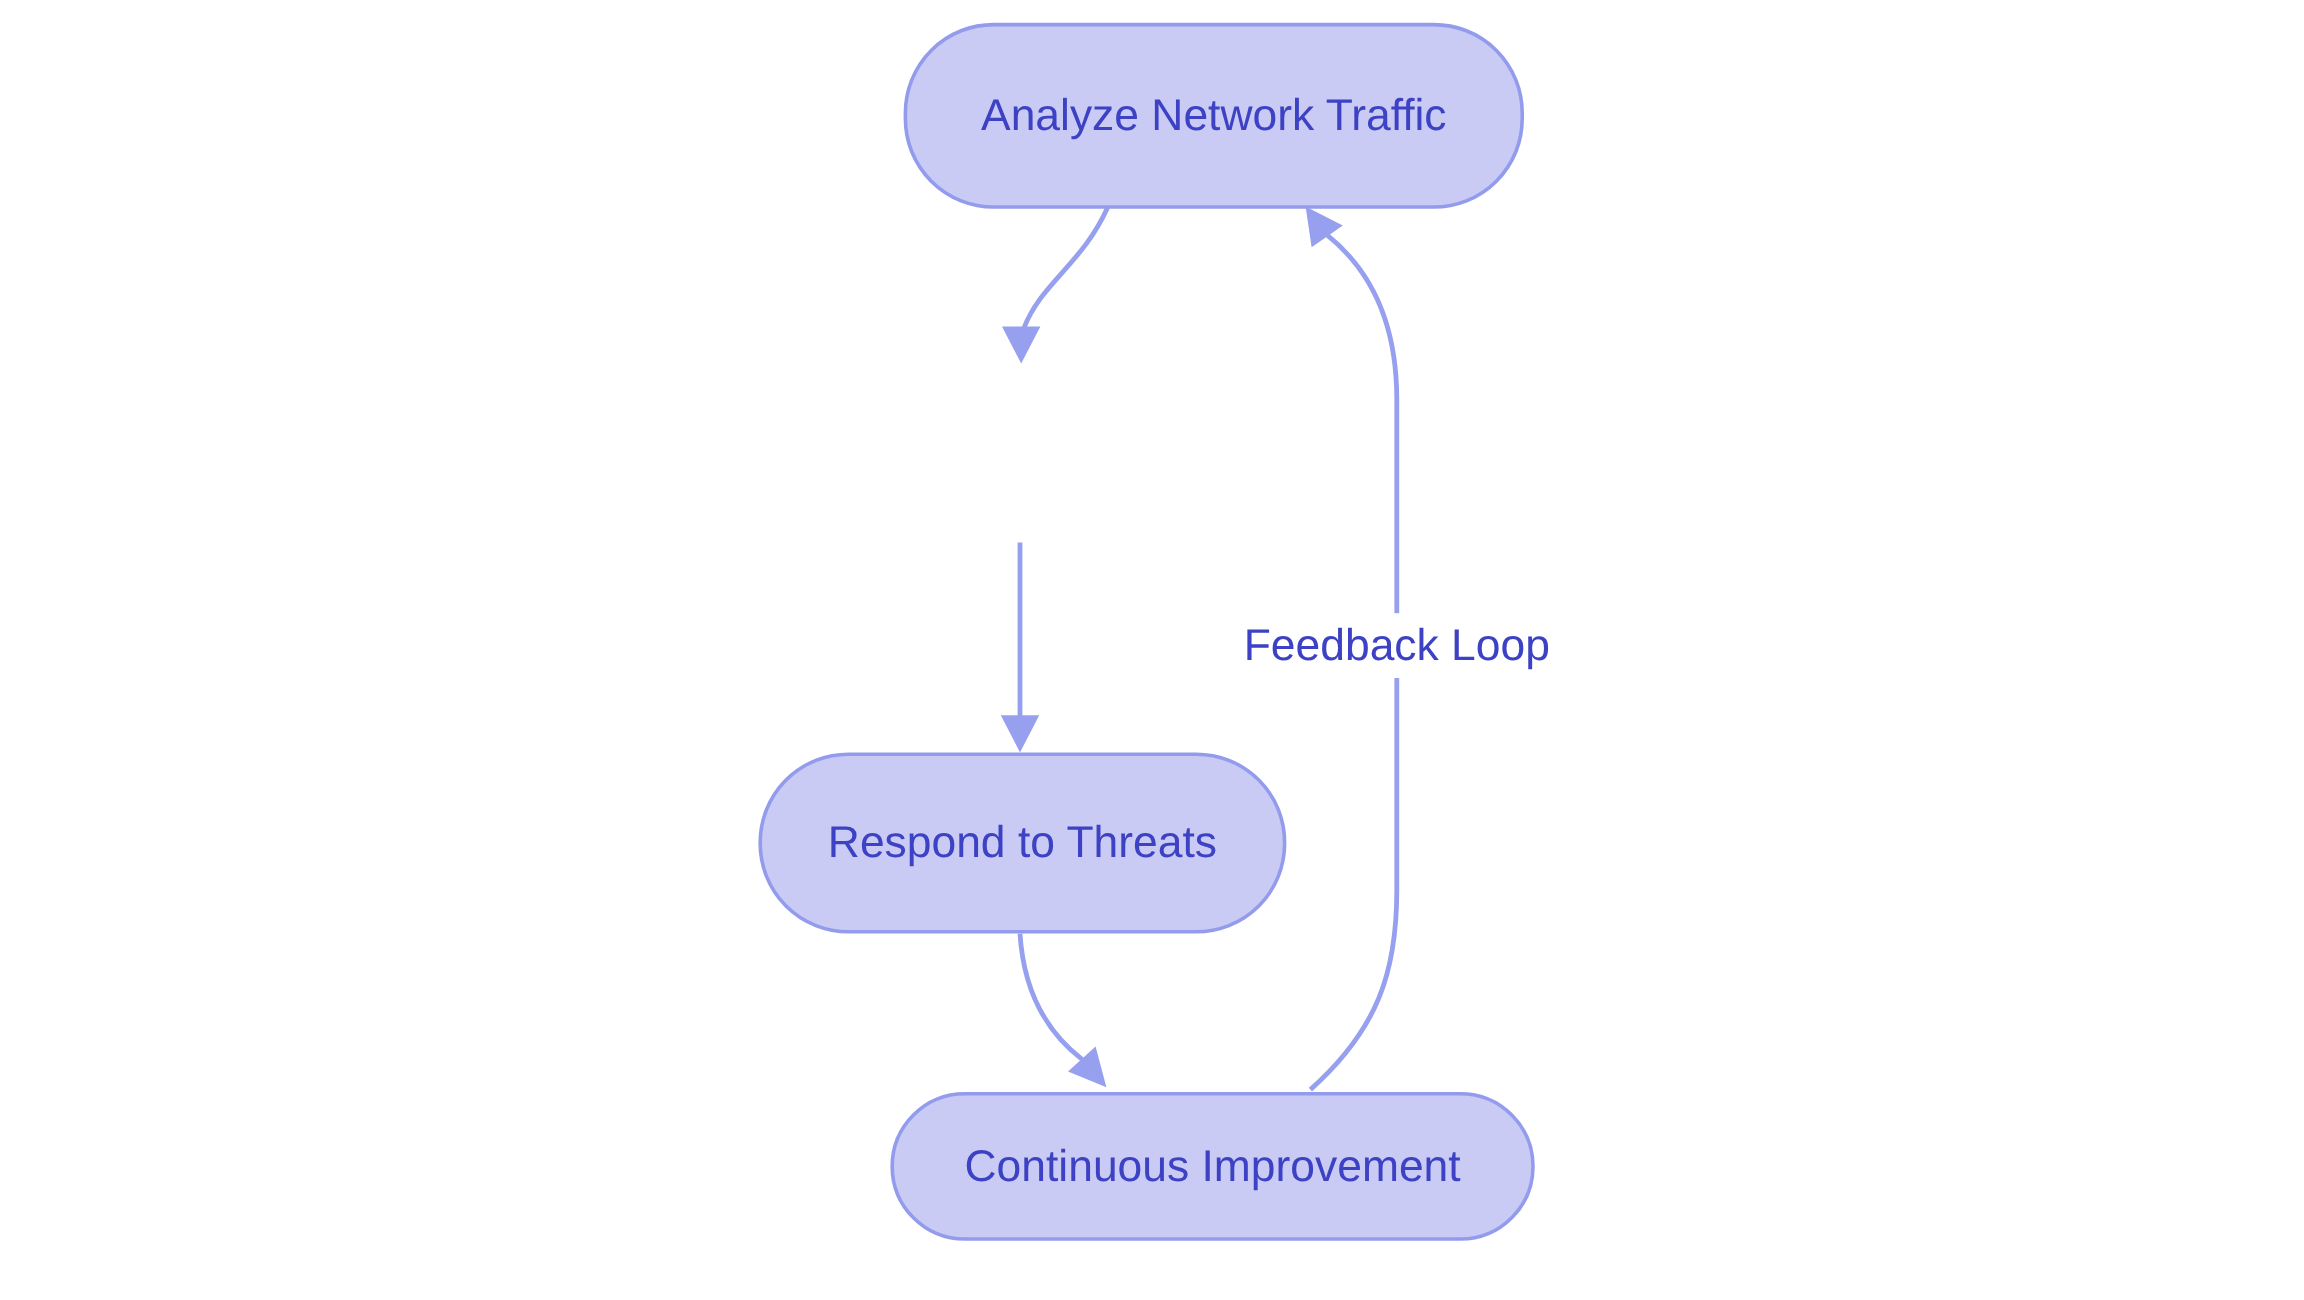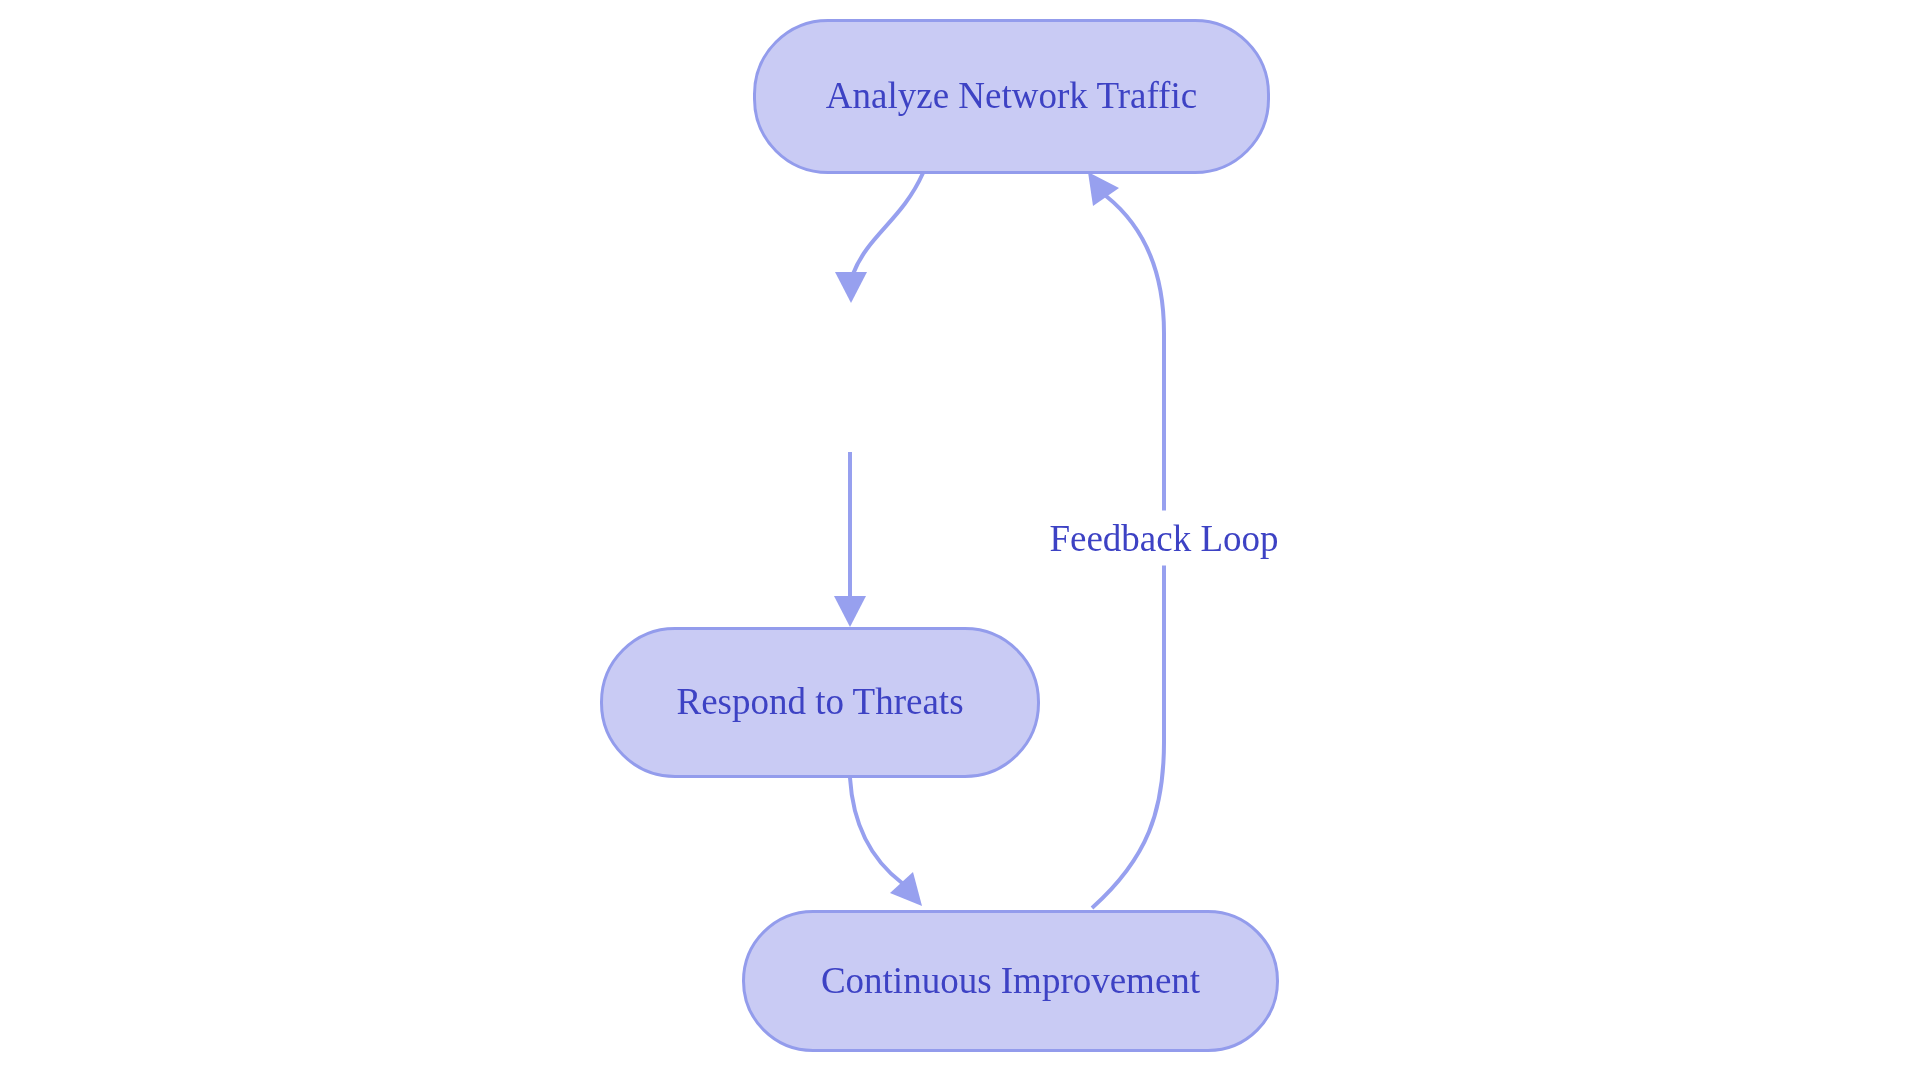--- a/index.html
+++ b/index.html
@@ -10,21 +10,21 @@
     --arrow: #97a0ef;
     --edge-label-text: #3d42c4;
   }
   * { margin: 0; padding: 0; box-sizing: border-box; }
   html, body { background: var(--background); }
   .canvas {
     position: relative;
     width: 1920px;
     height: 1083px;
     background: var(--background);
-    font-family: Liberation Serif, serif;
+    font-family: Liberation Sans, sans-serif;
     overflow: hidden;
     padding-left: 41px;
   }
   .edges-svg {
     position: absolute;
     left: 0; top: 0;
     width: 1920px; height: 1083px;
     z-index: 1;
   }
   .edge-path {
@@ -47,22 +47,22 @@
     border: 3px solid var(--node-border);
     border-radius: 75px;
     color: var(--node-text);
     font-size: 37px;
     line-height: 1.1;
     white-space: nowrap;
     text-align: center;
   }
   .node-analyze   { left: 753px; top: 19px;  width: 517px; height: 155px; }
   .node-identify  { left: 640px; top: 303px; width: 418px; height: 150px; }
-  .node-respond   { left: 600px; top: 627px; width: 440px; height: 151px; }
-  .node-improve   { left: 742px; top: 910px; width: 537px; height: 142px; align-items: center; }
+  .node-respond   { left: 632px; top: 627px; width: 440px; height: 151px; }
+  .node-improve   { left: 742px; top: 910px; width: 537px; height: 124px; align-items: center; }
   .edge-label {
     position: absolute;
     z-index: 3;
     left: 1164px; top: 538px;
     transform: translate(-50%, -50%);
     background: var(--background);
     padding: 6px 10px;
     color: var(--edge-label-text);
     font-size: 37px;
     white-space: nowrap;

